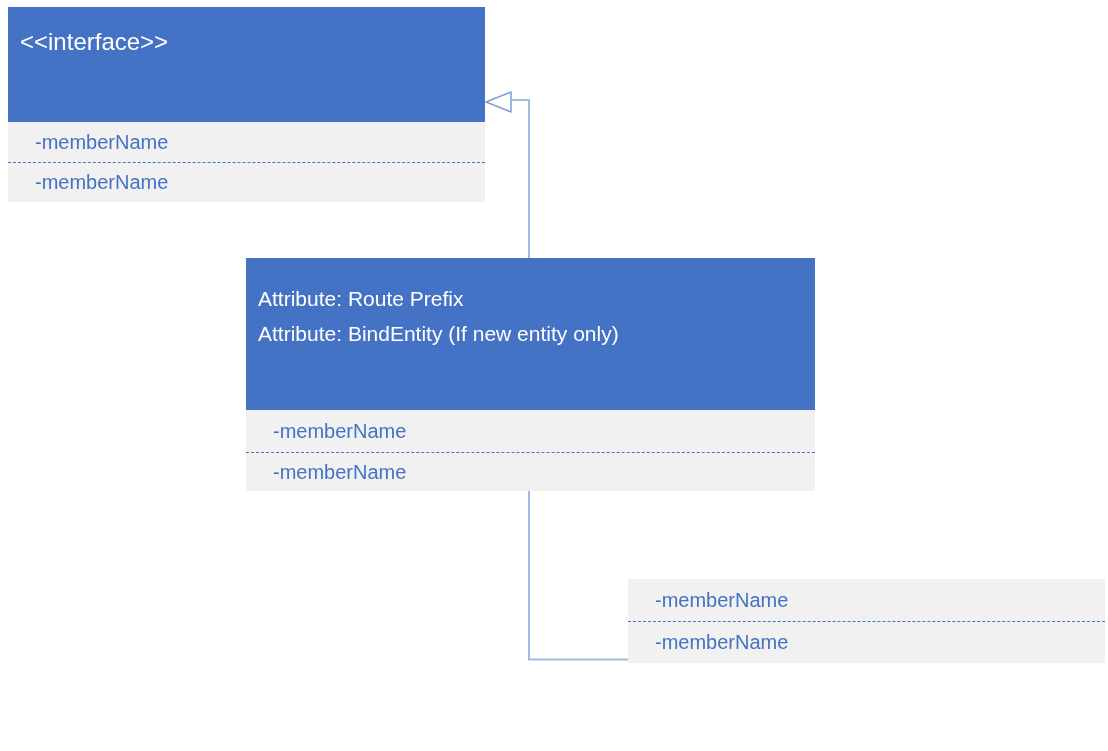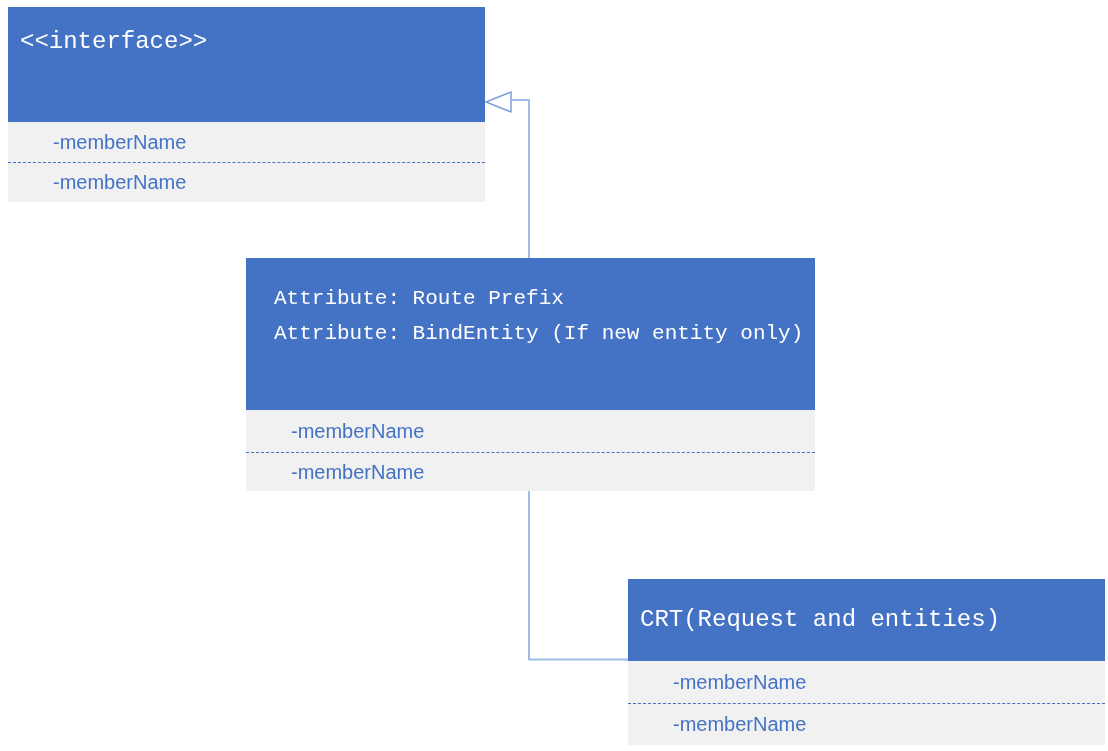--- a/index.html
+++ b/index.html
@@ -34,33 +34,32 @@
     fill: #ffffff;
     stroke: var(--triangle-stroke);
     stroke-width: 1.5;
   }
   .uml-box { position: absolute; }
   .hdr {
     background: var(--header-blue);
     color: #ffffff;
     padding-left: 12px;
     overflow: hidden;
-    font-family: Liberation Mono, monospace;
   }
   .hdr-title { font-size: 24px; line-height: 36px; white-space: nowrap; }
-  .hdr-attr  { font-size: 21px; line-height: 35px; white-space: nowrap; margin-left: 16px; }
+  .hdr-attr  { font-size: 21px; line-height: 35px; white-space: nowrap; }
   .hdr-center { display: flex; align-items: center; }
   .box1 .hdr { height: 115px; padding-top: 17px; }
   .box2 .hdr { height: 152px; padding-top: 23px; }
   .box2 .hdr-title { line-height: 37px; }
   .box3 .hdr { height: 82px; }
   .member-row {
     display: flex;
     align-items: center;
-    padding-left: 45px;
+    padding-left: 27px;
     background: var(--section-gray);
     color: var(--member-blue);
     font-size: 20px;
     white-space: nowrap;
   }
   .row-dash { border-top: 1px dashed var(--member-blue); }
   .box1 .member-row { height: 40px; }
   .box2 .member-row { height: 42px; }
   .box2 .member-row.second { height: 39px; }
   .box3 .member-row { height: 42px; }
@@ -91,22 +90,19 @@
       <div class="hdr-attr">Attribute: Route Prefix</div>
       <div class="hdr-attr">Attribute: BindEntity (If new entity only)</div>
     </div>
     <div>
       <div class="member-row">-memberName</div>
       <div class="member-row second row-dash">-memberName</div>
     </div>
   </div>
 
   <div class="uml-box box3" style="left:628px; top:579px; width:477px;">
-    <div class="hdr hdr-center">
-      <div class="hdr-title">CRT(Request and entities)</div>
-    </div>
     <div>
       <div class="member-row">-memberName</div>
       <div class="member-row row-dash">-memberName</div>
     </div>
   </div>
 
 </div>
 
 </body></html>

